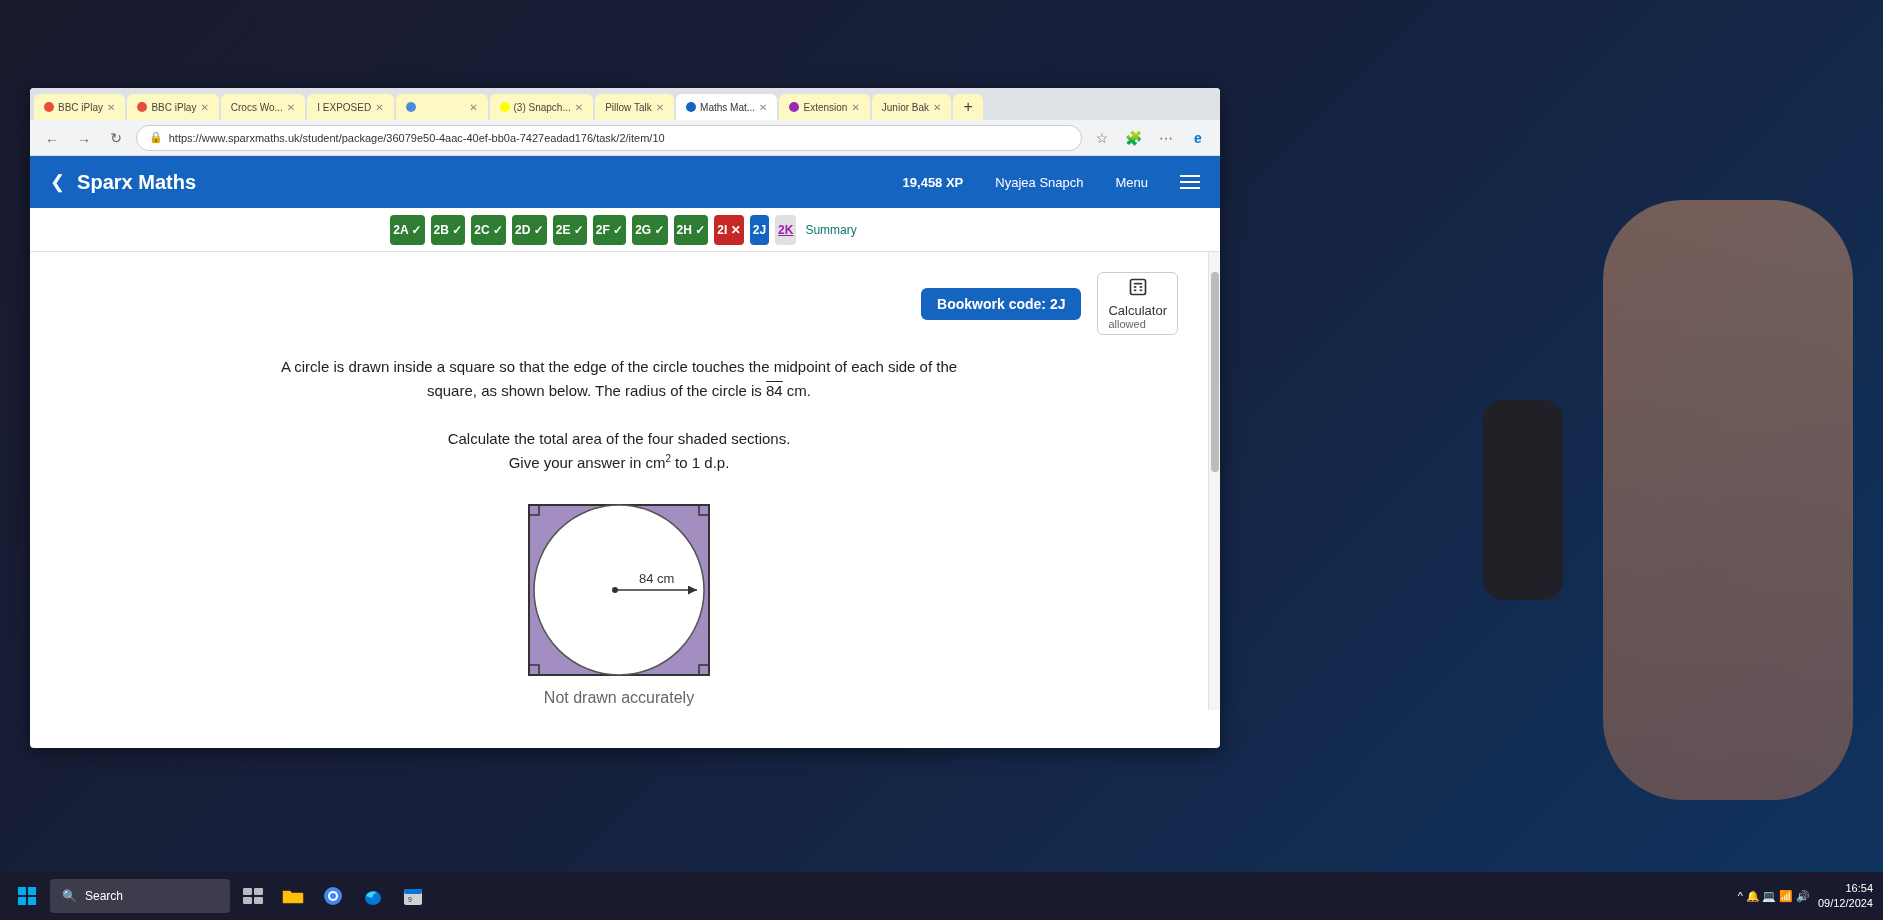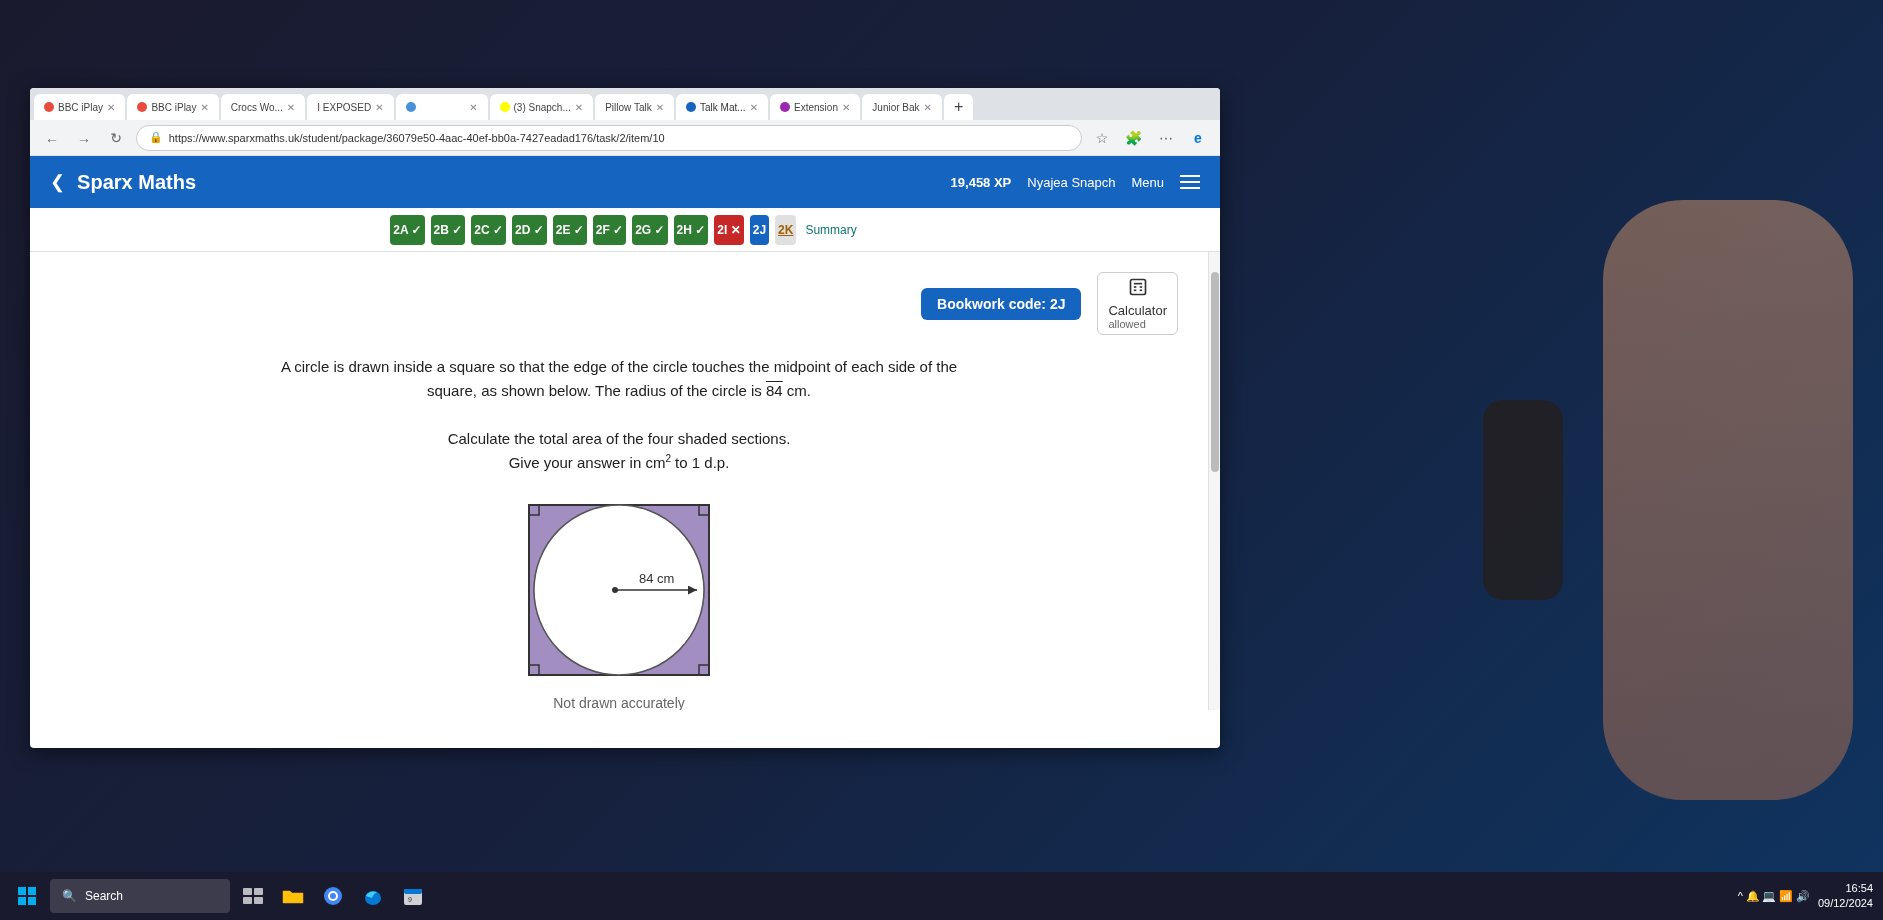--- a/index.html
+++ b/index.html
@@ -39,21 +39,21 @@
       background: #dee1e6;
       display: flex;
       align-items: flex-end;
       padding: 0 4px;
       gap: 2px;
       overflow: hidden;
     }
 
     .browser-tab {
       height: 26px;
-      background: #ffffff;
+      background: #fef9c3;
       border-radius: 6px 6px 0 0;
       padding: 0 10px;
       font-size: 10px;
       display: flex;
       align-items: center;
       gap: 4px;
       white-space: nowrap;
       max-width: 120px;
       overflow: hidden;
       color: #444;
@@ -135,21 +135,21 @@
 
     .back-arrow {
       color: #fff;
       font-size: 18px;
       cursor: pointer;
     }
 
     .sparx-header-right {
       display: flex;
       align-items: center;
-      gap: 16px;
+      gap: 32px;
       color: #fff;
       font-size: 13px;
     }
 
     .xp-display {
       font-weight: bold;
     }
 
     .menu-icon {
       display: flex;
@@ -200,21 +200,21 @@
       color: #fff;
     }
 
     .task-btn.active {
       background: #1565c0;
       color: #fff;
     }
 
     .task-btn.inactive {
       background: #e0e0e0;
-      color: #a16207;
+      color: #a21caf;
       text-decoration: underline;
     }
 
     .task-btn.summary {
       background: transparent;
       color: #0f766e;
       font-weight: normal;
     }
 
     
@@ -292,23 +292,23 @@
       margin: 10px 0 20px;
       text-align: center;
     }
 
     .diagram-svg {
       width: 200px;
       height: 190px;
     }
 
     .not-drawn {
-      font-size: 14px;
+      font-size: 16px;
       color: #666;
-      margin-top: 10px;
+      margin-top: 4px;
     }
 
     
     .taskbar {
       position: absolute;
       bottom: 0;
       left: 0;
       width: 1883px;
       height: 48px;
       background: #1a1a2e;
@@ -398,21 +398,21 @@
         <span style="width:10px;height:10px;background:#fffc00;border-radius:50%;display:inline-block;"></span>
         <span style="font-size:10px;">(3) Snapch...</span>
         <span class="tab-close">✕</span>
       </div>
       <div class="browser-tab">
         <span style="font-size:10px;">Pillow Talk</span>
         <span class="tab-close">✕</span>
       </div>
       <div class="browser-tab active">
         <span style="width:10px;height:10px;background:#1565c0;border-radius:50%;display:inline-block;"></span>
-        <span style="font-size:10px;">Talk Mat...</span>
+        <span style="font-size:10px;">Maths Mat...</span>
         <span class="tab-close">✕</span>
       </div>
       <div class="browser-tab">
         <span style="width:10px;height:10px;background:#9c27b0;border-radius:50%;display:inline-block;"></span>
         <span style="font-size:10px;">Extension</span>
         <span class="tab-close">✕</span>
       </div>
       <div class="browser-tab">
         <span style="font-size:10px;">Junior Bak</span>
         <span class="tab-close">✕</span>

